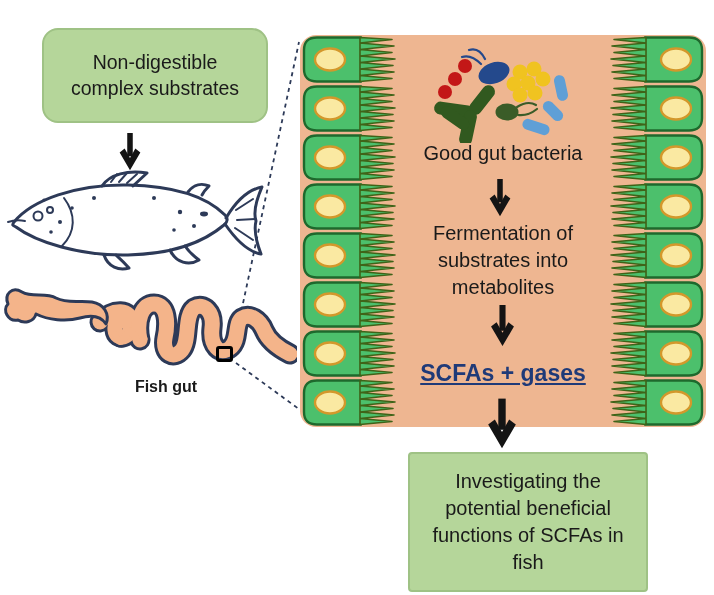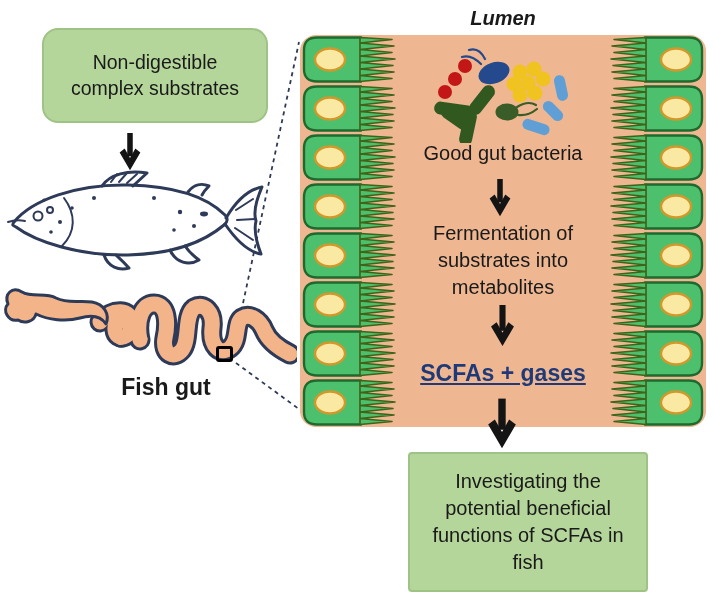--- a/index.html
+++ b/index.html
@@ -17,21 +17,21 @@
     font-family:"Liberation Sans","DejaVu Sans",sans-serif;color:var(--text-black);
     background:#ffffff;
   }
   .abs{position:absolute;}
   .txt{display:flex;align-items:center;justify-content:center;text-align:center;}
   .greenbox{
     background:var(--box-green);border:2px solid var(--box-green-border);
     border-radius:16px;box-sizing:border-box;margin-left:22px;
   }
   .boxlabel{font-size:19.5px;line-height:1.32;color:var(--text-black);}
-  .caption-bold{font-weight:bold;font-size:23px;color:var(--text-black);}
+  .caption-bold{font-weight:bold;font-size:16px;color:var(--text-black);}
   .lumen{font-weight:bold;font-style:italic;font-size:20px;color:var(--text-black);}
   .panel-bg{background:var(--lumen-salmon);border-radius:16px;}
   .bodytext{font-size:20px;line-height:1.35;color:var(--text-black);}
   .scfas{font-weight:bold;font-size:23px;color:var(--scfas-blue);}
   .zoom-square{
     box-sizing:border-box;border:3.5px solid #000;border-radius:3px;background:transparent;
   }
   
   .cell-body{fill:var(--cell-green);stroke:var(--cell-border);stroke-width:2.4;stroke-linejoin:round;}
   .cell-villi{fill:var(--cell-green);stroke:var(--villi-dark);stroke-width:1.6;stroke-linejoin:round;}
@@ -117,21 +117,20 @@
     <path class="gut-inner" d="M98,42 C110,28 130,28 130,44 C130,58 114,62 113,50 C112,40 124,38 127,45"></path>
     <path class="gut-inner" d="M138,60 C134,40 140,24 152,24 C166,24 166,44 163,58 C160,74 172,80 180,70 C188,60 182,36 192,28 C202,22 212,32 210,48 C208,66 218,76 228,68 C238,60 232,44 240,38 C248,33 258,40 262,50 C266,60 276,68 288,74"></path>
     <path class="gut-inner-s" d="M113,55 q5,12 10,2 q5,-12 10,0 q4,10 9,2"></path>
     <path class="gut-blob" d="M20,12 C10,6 2,14 6,24 C0,30 6,42 16,40 C22,44 32,42 34,34 C46,40 64,42 78,38 C92,34 100,38 104,44 C108,34 102,24 90,22 C78,20 66,24 54,18 C44,12 30,18 20,12 Z"></path>
   </svg>
 
   <div class="abs zoom-square" style="left:216px;top:346px;width:17px;height:16px;"></div>
 
   <div class="abs txt caption-bold" style="left:103px;top:374px;width:126px;height:26px;">Fish gut</div>
 
-  <div class="abs txt lumen" style="left:398px;top:5px;width:210px;height:26px;">Lumen</div>
 
   <div class="abs panel-bg" style="left:300px;top:35px;width:406px;height:392px;"></div>
 
   <svg class="abs" style="left:300px;top:35px;" width="100" height="392" viewBox="0 0 100 392">
     <use href="#cell" y="0"></use>
       <use href="#cell" y="49"></use>
     <use href="#cell" y="98"></use>
       <use href="#cell" y="147"></use>
     <use href="#cell" y="196"></use>
       <use href="#cell" y="245"></use>

